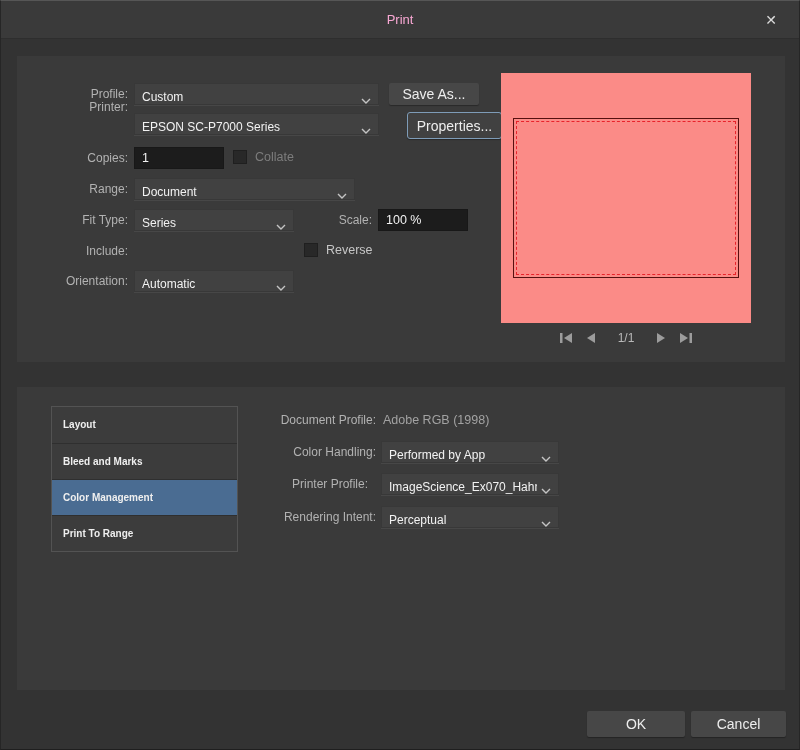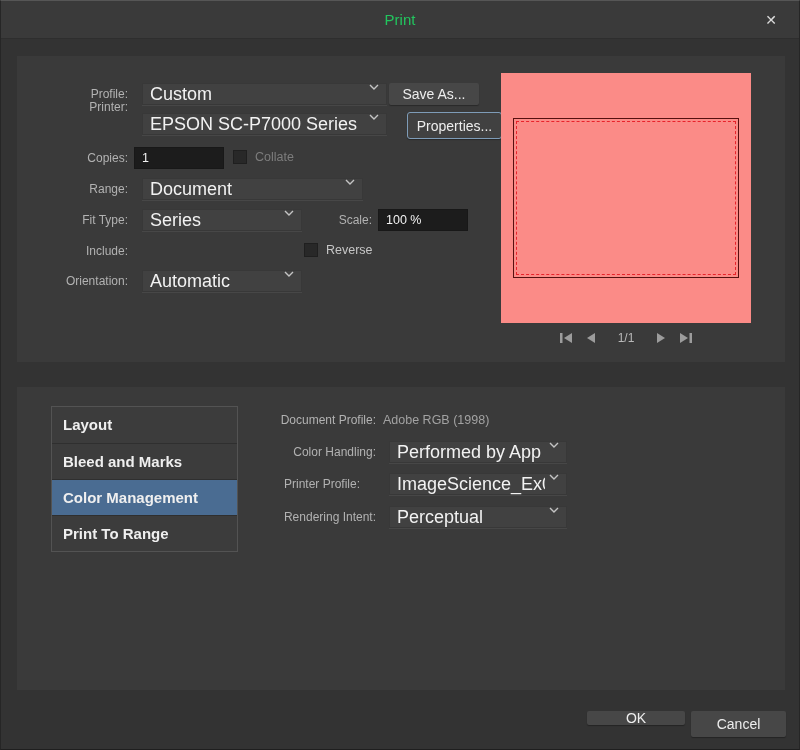--- a/index.html
+++ b/index.html
@@ -18,43 +18,43 @@
     border-left:1px solid #262626;
     border-right:1px solid #262626;
     border-bottom:1px solid #1f1f1f;
   }
   
   .titlebar {
     position:absolute; left:0; top:0; width:100%; height:38px;
     background:#3a3a3a; border-bottom:1px solid #2e2e2e;
     display:flex; align-items:center; justify-content:center;
   }
-  .titlebar .title { font-size:15px; color:#22c55e; }
+  .titlebar .title { font-size:13px; color:#f9a8d4; }
   .close-btn {
     position:absolute; right:14px; top:0; height:38px; width:28px;
     display:flex; align-items:center; justify-content:center;
     color:#dcdcdc; font-size:14px; cursor:default;
   }
   
   .panel { position:absolute; background:#3a3a3a; }
   #top-panel    { left:16px; top:55px;  width:768px; height:306px; }
   #bottom-panel { left:16px; top:386px; width:768px; height:303px; }
 
   
   .lbl {
     position:absolute; height:22px; line-height:22px;
     font-size:12px; color:#b2b2b2; text-align:right; white-space:nowrap;
   }
   .val-lbl { position:absolute; height:22px; line-height:22px; font-size:12.5px; color:#a2a2a2; white-space:nowrap; }
   .select {
     position:absolute; height:22px;
     background:#414141; border:1px solid #383838;
     box-shadow:0 1px 0 rgba(255,255,255,0.07);
-    display:flex; align-items:flex-start; padding:0 7px;
-    font-size:18px; color:#f2f2f2; cursor:default;margin-left:8px;
+    display:flex; align-items:flex-end; padding:0 7px;
+    font-size:12px; color:#f2f2f2; cursor:default;
   }
   .select .txt { flex:1; white-space:nowrap; overflow:hidden; }
   .chev { flex:0 0 auto; margin-left:4px; display:flex; }
   .dark-input {
     position:absolute; height:22px;
     background:#1c1c1c; border:1px solid #181818; color:#f2f2f2;
     padding:0 7px; font-size:12.5px; font-family:"Liberation Sans", sans-serif;
   }
   .checkbox {
     position:absolute; width:14px; height:14px;
@@ -89,28 +89,28 @@
   #pager svg { display:block; fill:#9c9c9c; }
   #pager .pg-txt { font-size:12px; color:#b8b8b8; margin:0 10px; }
 
   
   #section-list {
     position:absolute; left:50px; top:405px; width:187px;
     border:1px solid #535353; background:#3c3c3c;
   }
   .tab {
     height:36px; line-height:36px; padding-left:11px;
-    font-size:15px; font-weight:600; color:#efefef;
+    font-size:10px; font-weight:600; color:#efefef;
     border-top:1px solid #2f2f2f; cursor:default; white-space:nowrap;
   }
   .tab:first-child { border-top:none; }
   .tab.selected { background:var(--selected-tab,#4a6c92); }
 
   
-  #ok-btn     { left:586px; top:710px; width:98px; height:14px; }
+  #ok-btn     { left:586px; top:710px; width:98px; height:26px; }
   #cancel-btn { left:690px; top:710px; width:95px; height:26px; }
 </style>
 </head>
 <body>
 
 <div id="window">
 
   <div class="titlebar">
     <span class="title">Print</span>
     <span class="close-btn">✕</span>
@@ -228,21 +228,21 @@
   <div class="lbl" style="left:220px;top:440px;width:155px">Color Handling:</div>
   <div class="select" style="left:380px;top:440px;width:178px">
     <span class="txt">Performed by App</span>
     <span class="chev">
       <svg width="10" height="6" viewBox="0 0 10 6">
           <polyline points="1,1 5,5 9,1" fill="none" stroke="#c4c4c4" stroke-width="1.4"></polyline>
         </svg>
     </span>
   </div>
 
-  <div class="lbl" style="left:204px;top:472px;width:155px">Printer Profile:</div>
+  <div class="lbl" style="left:212px;top:472px;width:155px">Printer Profile:</div>
   <div class="select" style="left:380px;top:472px;width:178px">
     <span class="txt">ImageScience_Ex070_Hahr</span>
     <span class="chev">
       <svg width="10" height="6" viewBox="0 0 10 6">
           <polyline points="1,1 5,5 9,1" fill="none" stroke="#c4c4c4" stroke-width="1.4"></polyline>
         </svg>
     </span>
   </div>
 
   <div class="lbl" style="left:220px;top:505px;width:155px">Rendering Intent:</div>

